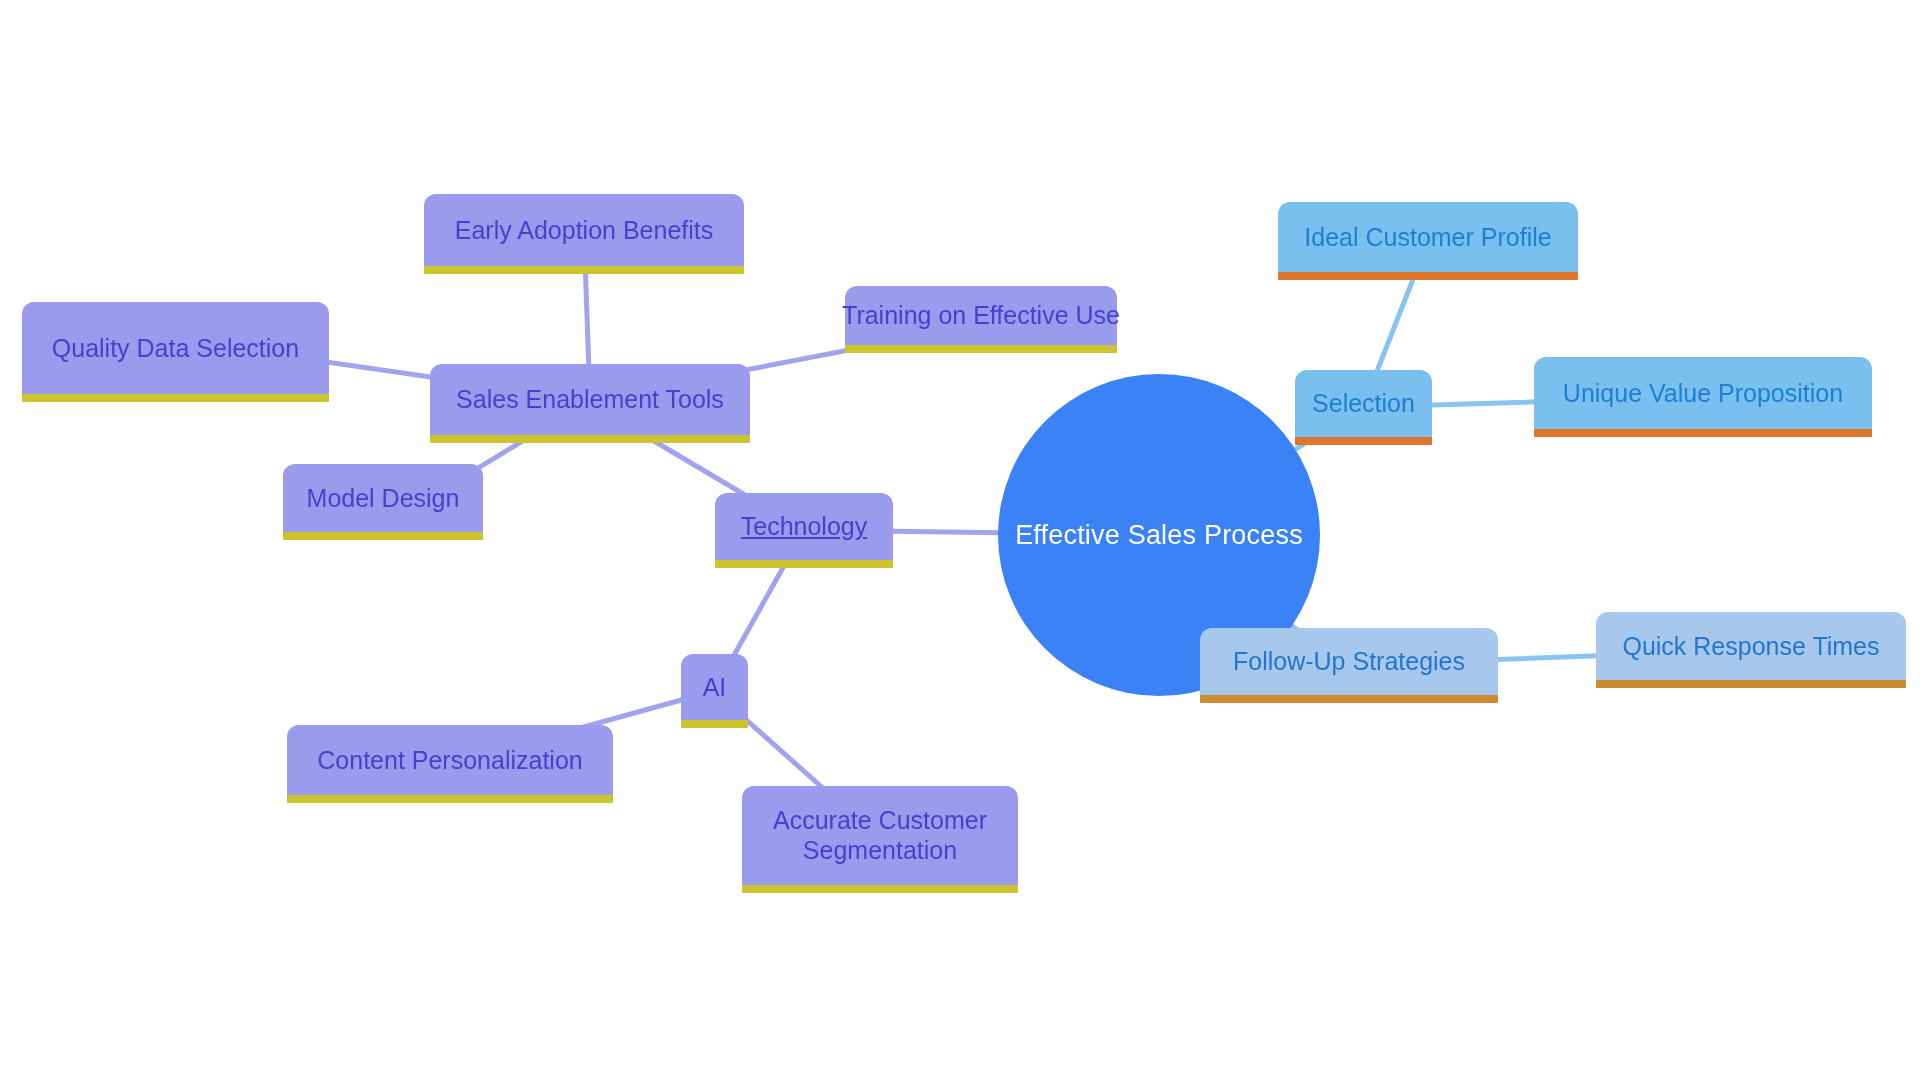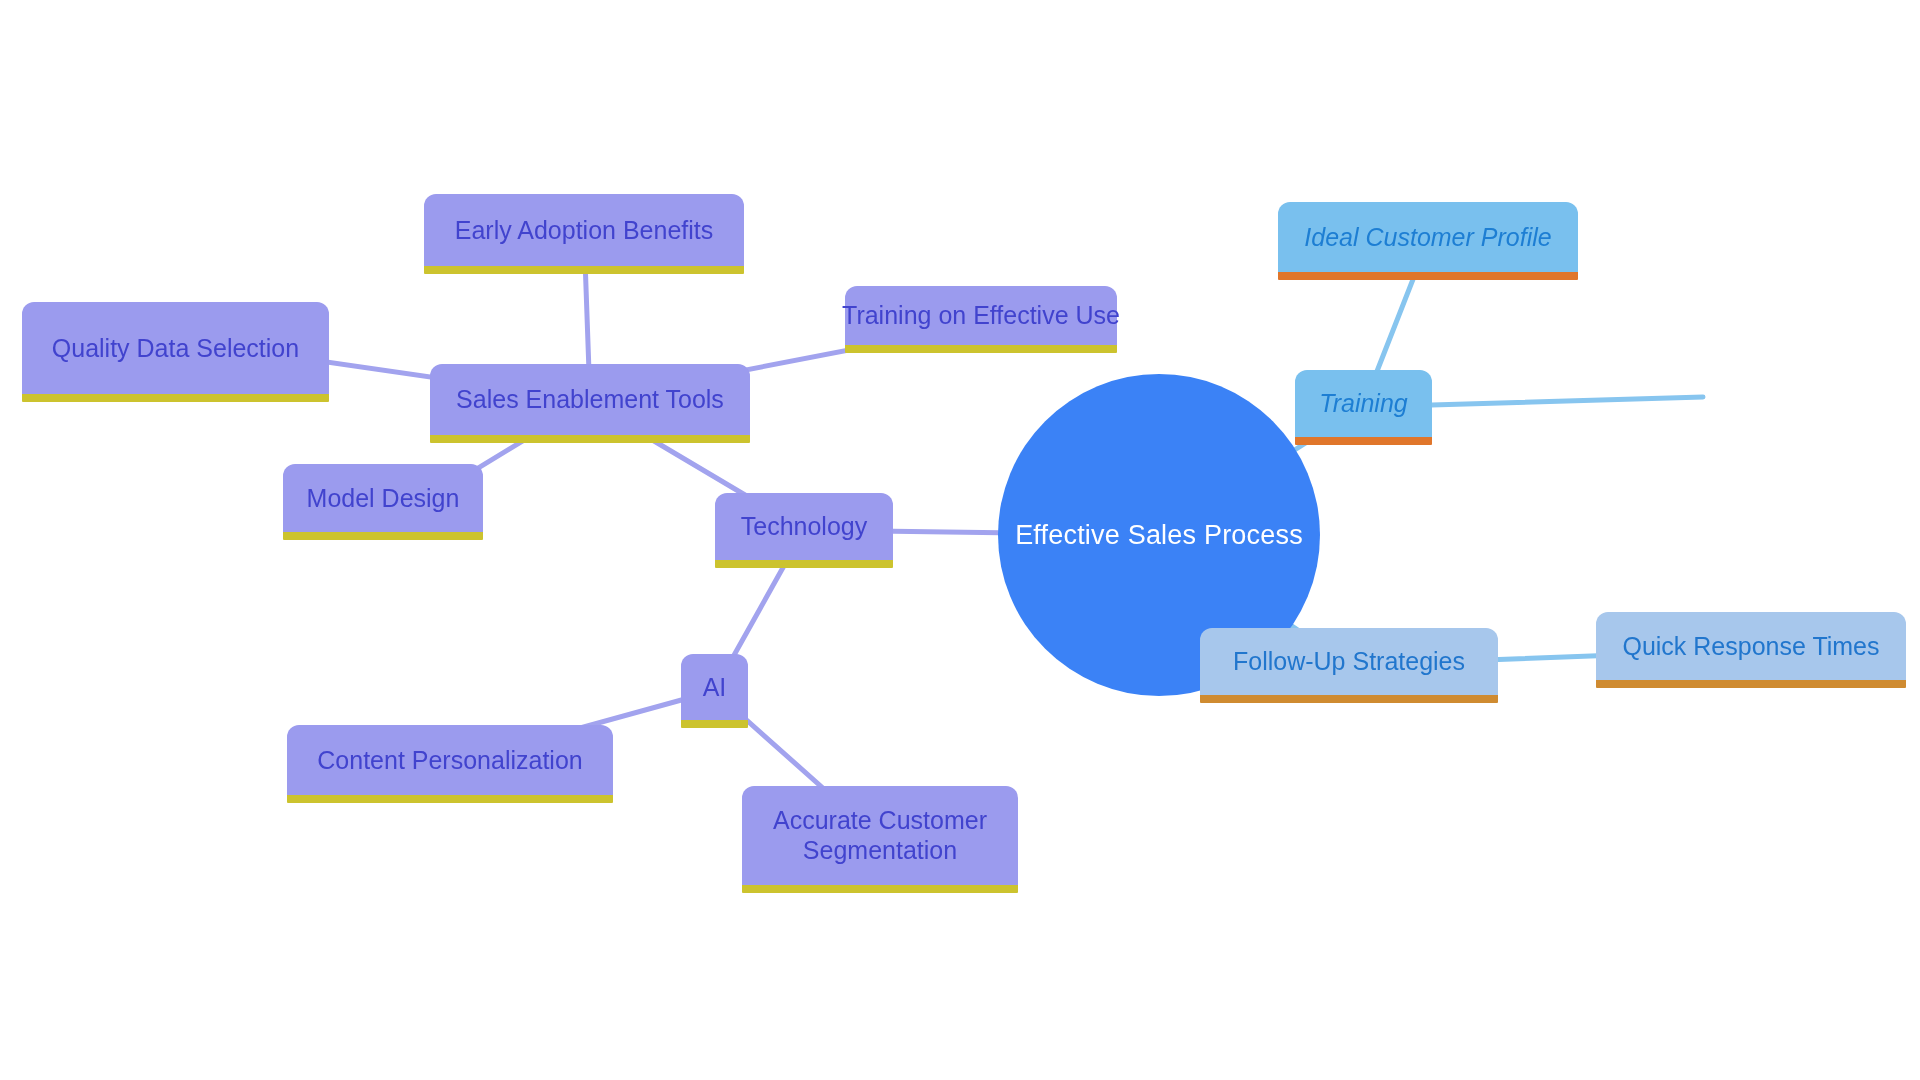--- a/index.html
+++ b/index.html
@@ -20,31 +20,31 @@
   .node{
     position:absolute;display:flex;align-items:center;justify-content:center;
     font-size:25px;font-weight:500;white-space:nowrap;text-align:center;
     border-radius:12px 12px 3px 3px;padding-bottom:8px;box-sizing:border-box;
   }
   .node::after{
     content:"";position:absolute;left:0;right:0;bottom:0;height:8px;border-radius:0 0 1px 1px;
   }
   .purple{background:#9b9bee;color:#4143ce;}
   .purple::after{background:#ccc32e;}
-  .blue{background:#79c0ee;color:#1d7ed3;font-style:italic;}
+  .blue{background:#79c0ee;color:#1d7ed3;}
   .blue::after{background:#e0762b;}
   .blue-muted{background:#a7c7ec;color:#2176cd;}
   .blue-muted::after{background:#cf8b31;}
 
   .n0{left:424px;top:194px;width:320px;height:80px;}
   .n1{left:22px;top:302px;width:307px;height:100px;}
   .n2{left:845px;top:286px;width:272px;height:67px;}
   .n3{left:430px;top:364px;width:320px;height:79px;}
   .n4{left:283px;top:464px;width:200px;height:76px;}
-  .n5{left:715px;top:493px;width:178px;height:75px;}
+  .n5{left:715px;top:493px;width:178px;height:75px;text-decoration:underline;}
   .n6{left:681px;top:654px;width:67px;height:74px;}
   .n7{left:287px;top:725px;width:326px;height:78px;}
   .n8{left:742px;top:786px;width:276px;height:107px;white-space:normal;line-height:1.18;}
   .n9{left:1278px;top:202px;width:300px;height:78px;}
   .n10{left:1295px;top:370px;width:137px;height:75px;}
   .n11{left:1534px;top:357px;width:338px;height:80px;}
   .n12{left:1200px;top:628px;width:298px;height:75px;}
   .n13{left:1596px;top:612px;width:310px;height:76px;}
 </style>
 </head>
@@ -74,17 +74,18 @@
   <div class="node purple n0">Early Adoption Benefits</div>
   <div class="node purple n1">Quality Data Selection</div>
   <div class="node purple n2">Training on Effective Use</div>
   <div class="node purple n3">Sales Enablement Tools</div>
   <div class="node purple n4">Model Design</div>
   <div class="node purple n5">Technology</div>
   <div class="node purple n6">AI</div>
   <div class="node purple n7">Content Personalization</div>
   <div class="node purple n8">Accurate Customer Segmentation</div>
   <div class="node blue n9">Ideal Customer Profile</div>
-  <div class="node blue n10">Training</div>
+  <div class="node blue n10">Selection</div>
+  <div class="node blue n11">Unique Value Proposition</div>
   <div class="node blue-muted n12">Follow-Up Strategies</div>
   <div class="node blue-muted n13">Quick Response Times</div>
 
 </div>
 
 </body></html>

